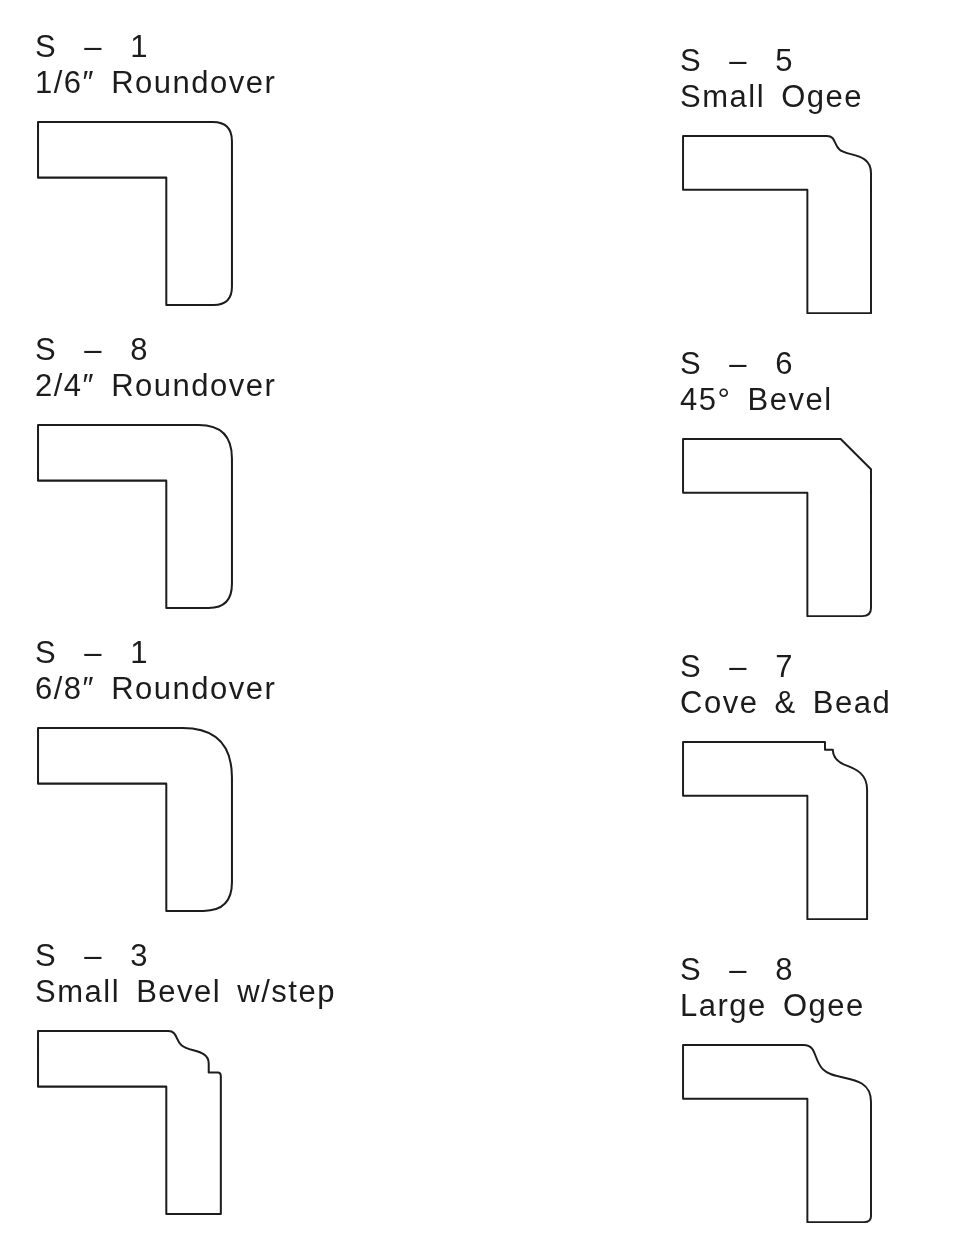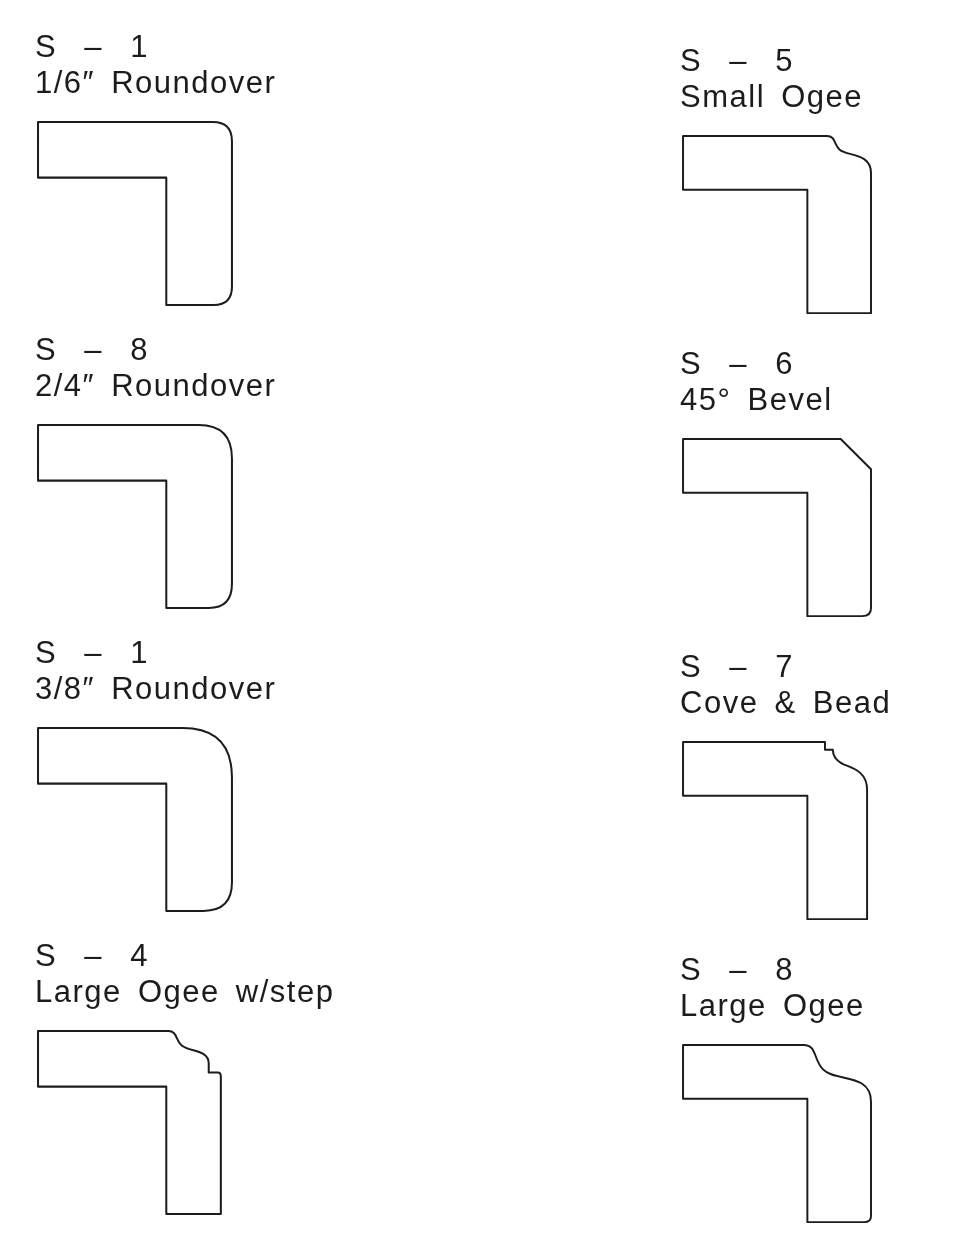--- a/index.html
+++ b/index.html
@@ -71,29 +71,29 @@
   <div class="cell">
     <div class="pid">S – 8</div>
     <div class="pname">2/4″ Roundover</div>
     <svg class="pshape" viewBox="0 0 200 190" width="202" height="192">
       <path d="M3,3 H162 Q195,3 195,36 V160 Q195,184 172,184 H130 V58 H3 Z"></path>
     </svg>
   </div>
 
   <div class="cell">
     <div class="pid">S – 1</div>
-    <div class="pname">3/8″ Roundover</div>
+    <div class="pname">6/8″ Roundover</div>
     <svg class="pshape" viewBox="0 0 200 190" width="202" height="192">
       <path d="M3,3 H146 Q195,3 195,52 V156 Q195,184 167,184 H130 V58 H3 Z"></path>
     </svg>
   </div>
 
   <div class="cell">
-    <div class="pid">S – 4</div>
-    <div class="pname">Large Ogee w/step</div>
+    <div class="pid">S – 3</div>
+    <div class="pname">Small Bevel w/step</div>
     <svg class="pshape" viewBox="0 0 200 190" width="202" height="192">
       <path d="M3,3 H132 C141,3 139,12 145,17 C153,24 172,21 172,35 V44 H181 Q184,44 184,48 V184 H130 V58 H3 Z"></path>
     </svg>
   </div>
 
   <div class="cell col2">
     <div class="pid">S – 5</div>
     <div class="pname">Small Ogee</div>
     <svg class="pshape" viewBox="0 0 200 190" width="196" height="186">
       <path d="M3,3 H150 C159,3 157,12 163,17 C171,24 195,20 195,41 V184 H130 V58 H3 Z"></path>

